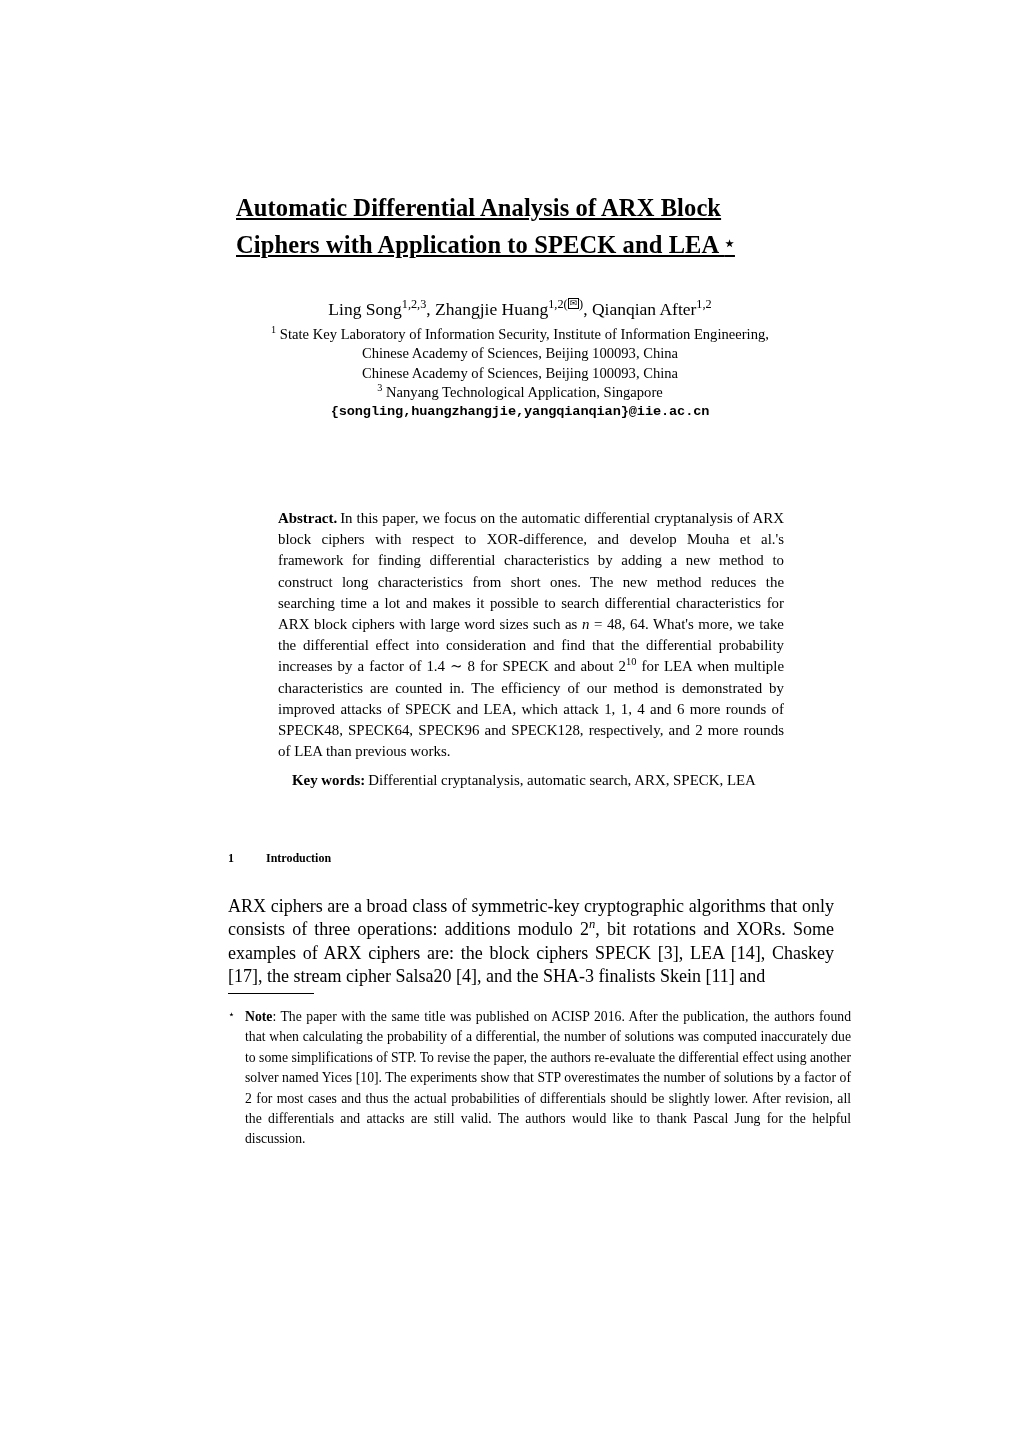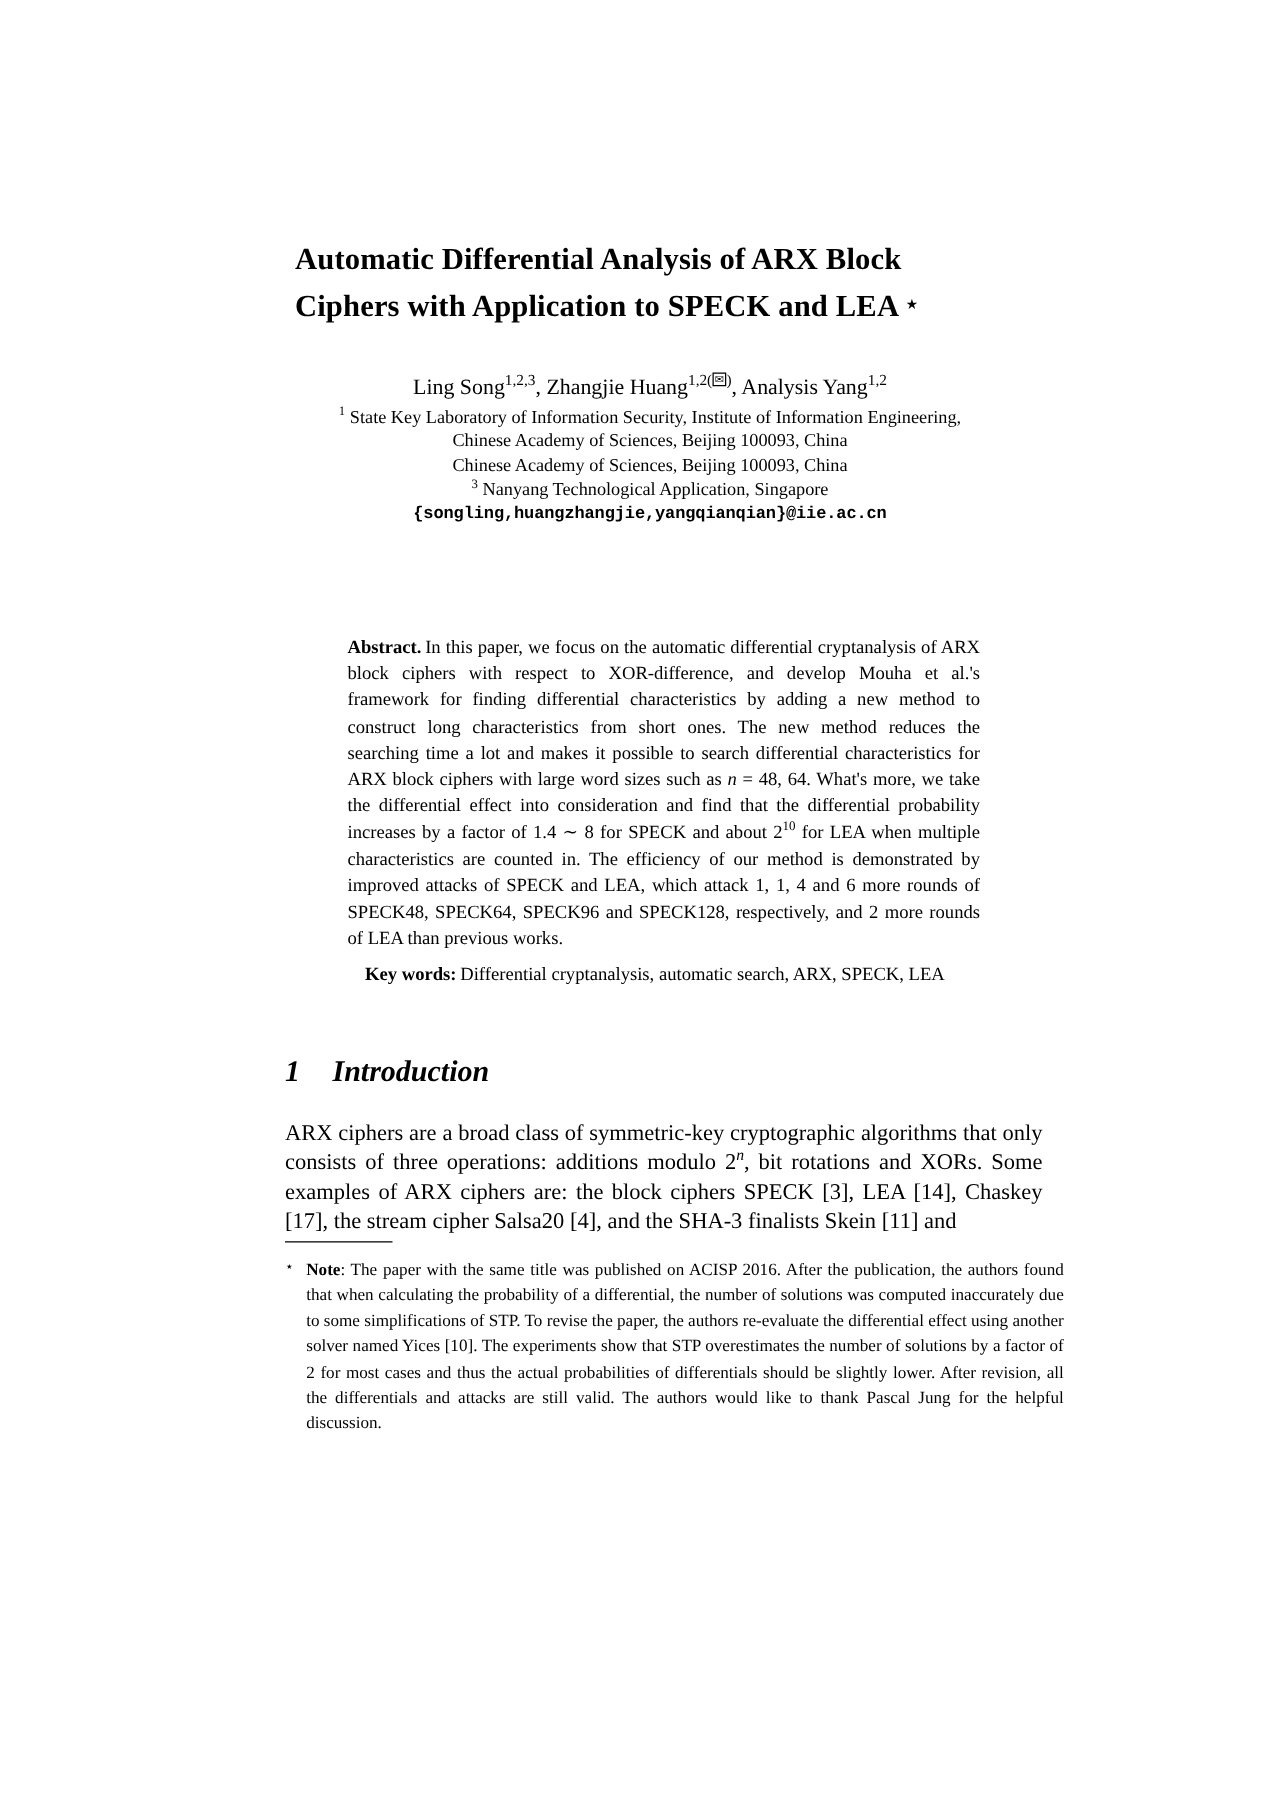--- a/index.html
+++ b/index.html
@@ -19,20 +19,21 @@
     position: absolute;
     inset: 0;
   }
 
   
   .title-block {
     position: absolute;
     left: 236px;
     top: 190px;
     width: 600px;
+    text-decoration: underline;
   }
   .title-line {
     font-size: 24.5px;
     font-weight: bold;
     line-height: 36px;
     letter-spacing: 0.1px;
     text-align: left;
   }
   .title-line .star {
     font-size: 17px;
@@ -104,24 +105,23 @@
     font-size: 14.9px;
     line-height: 21.2px;
     text-align: left;
   }
 
   
   .section-heading {
     position: absolute;
     left: 228px;
     top: 845px;
-    font-size: 24px;
+    font-size: 12px;
     font-weight: bold;
     line-height: 26px;
-    font-style: italic;
   }
   .section-heading .num { display: inline-block; min-width: 38px; }
 
   
   .body-para {
     position: absolute;
     left: 228px;
     top: 895px;
     width: 606px;
     font-size: 18px;
@@ -163,21 +163,21 @@
 <body>
 
 <div class="page">
 
   <div class="title-block">
     <div class="title-line"><span>Automatic Differential Analysis of ARX Block</span></div>
     <div class="title-line"><span>Ciphers with Application to SPECK and LEA</span> <span class="star">⋆</span></div>
   </div>
 
   <div class="authors">
-    <span>Ling Song</span><sup>1,2,3</sup><span>, </span><span>Zhangjie Huang</span><sup><span>1,2(</span><span class="envelope">✉</span><span>)</span></sup><span>, </span><span>Analysis Yang</span><sup>1,2</sup>
+    <span>Ling Song</span><sup>1,2,3</sup><span>, </span><span>Zhangjie Huang</span><sup><span>1,2(</span><span class="envelope">✉</span><span>)</span></sup><span>, </span><span>Qianqian After</span><sup>1,2</sup>
   </div>
 
   <div class="affiliations">
     <div class="aff-line"><sup>1</sup> <span>State Key Laboratory of Information Security, Institute of Information Engineering,</span></div>
     <div class="aff-line"><span>Chinese Academy of Sciences, Beijing 100093, China</span></div>
     <div class="aff-line"><span>Chinese Academy of Sciences, Beijing 100093, China</span></div>
     <div class="aff-line"><sup>3</sup> <span>Nanyang Technological Application, Singapore</span></div>
     <div class="aff-line email">{songling,huangzhangjie,yangqianqian}@iie.ac.cn</div>
   </div>
 

